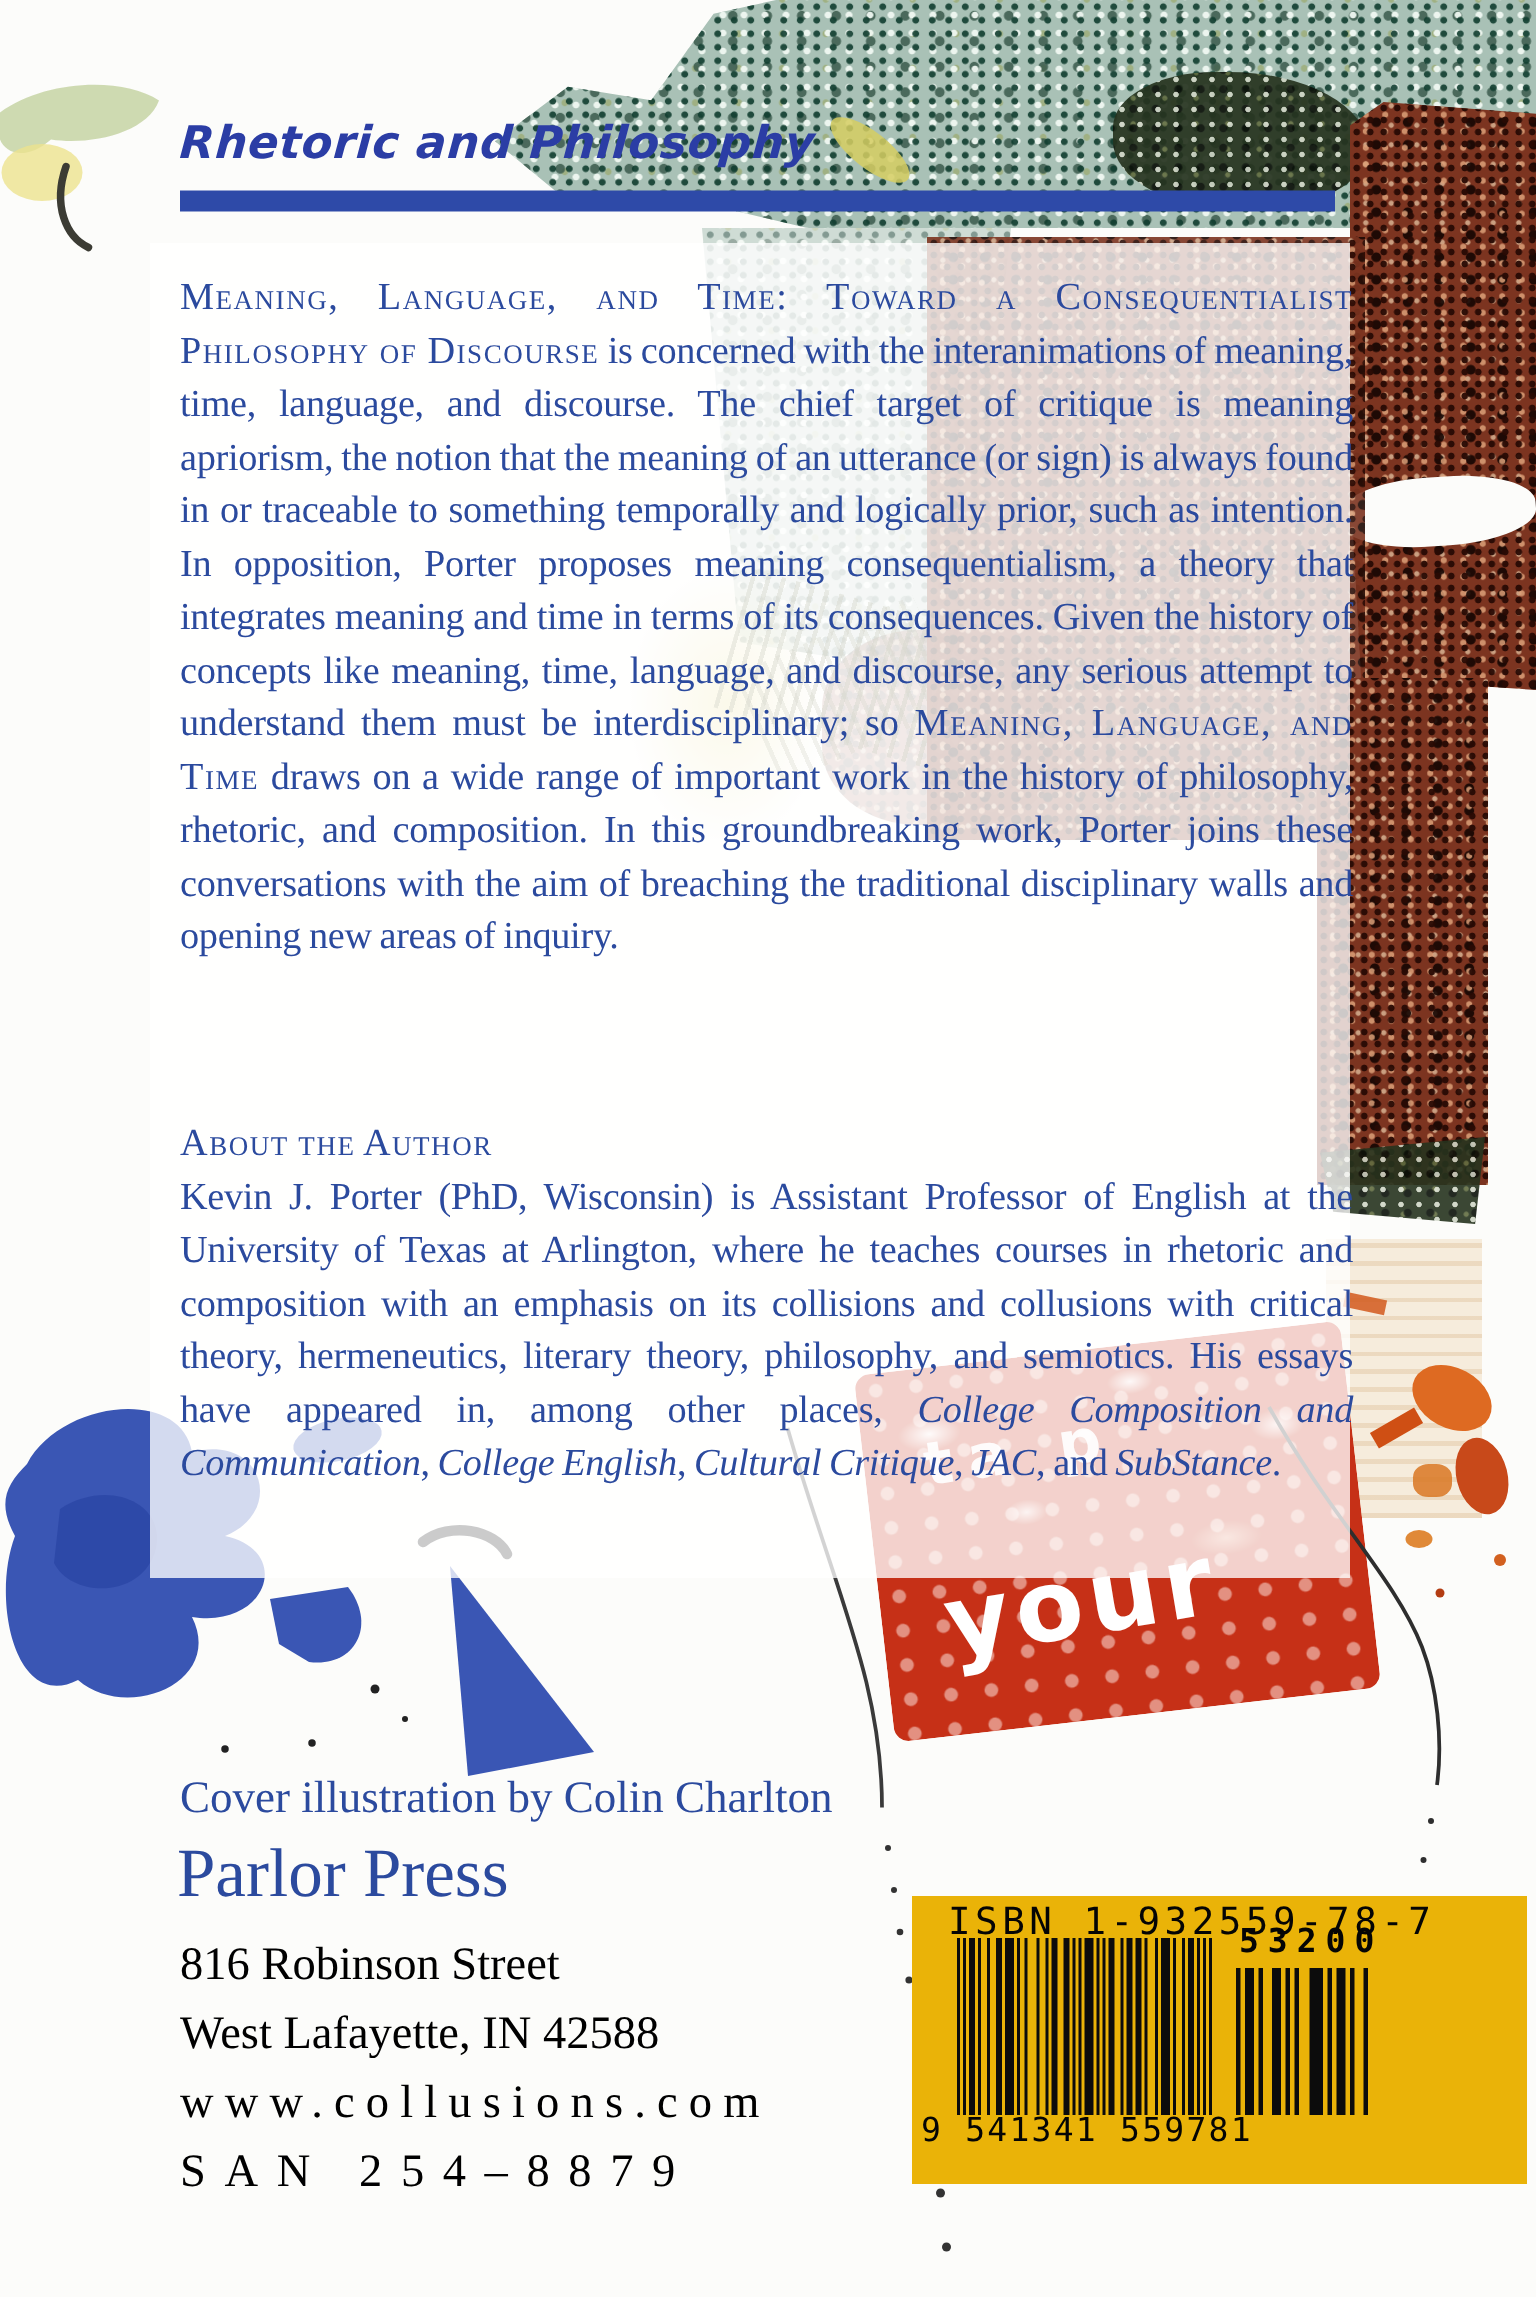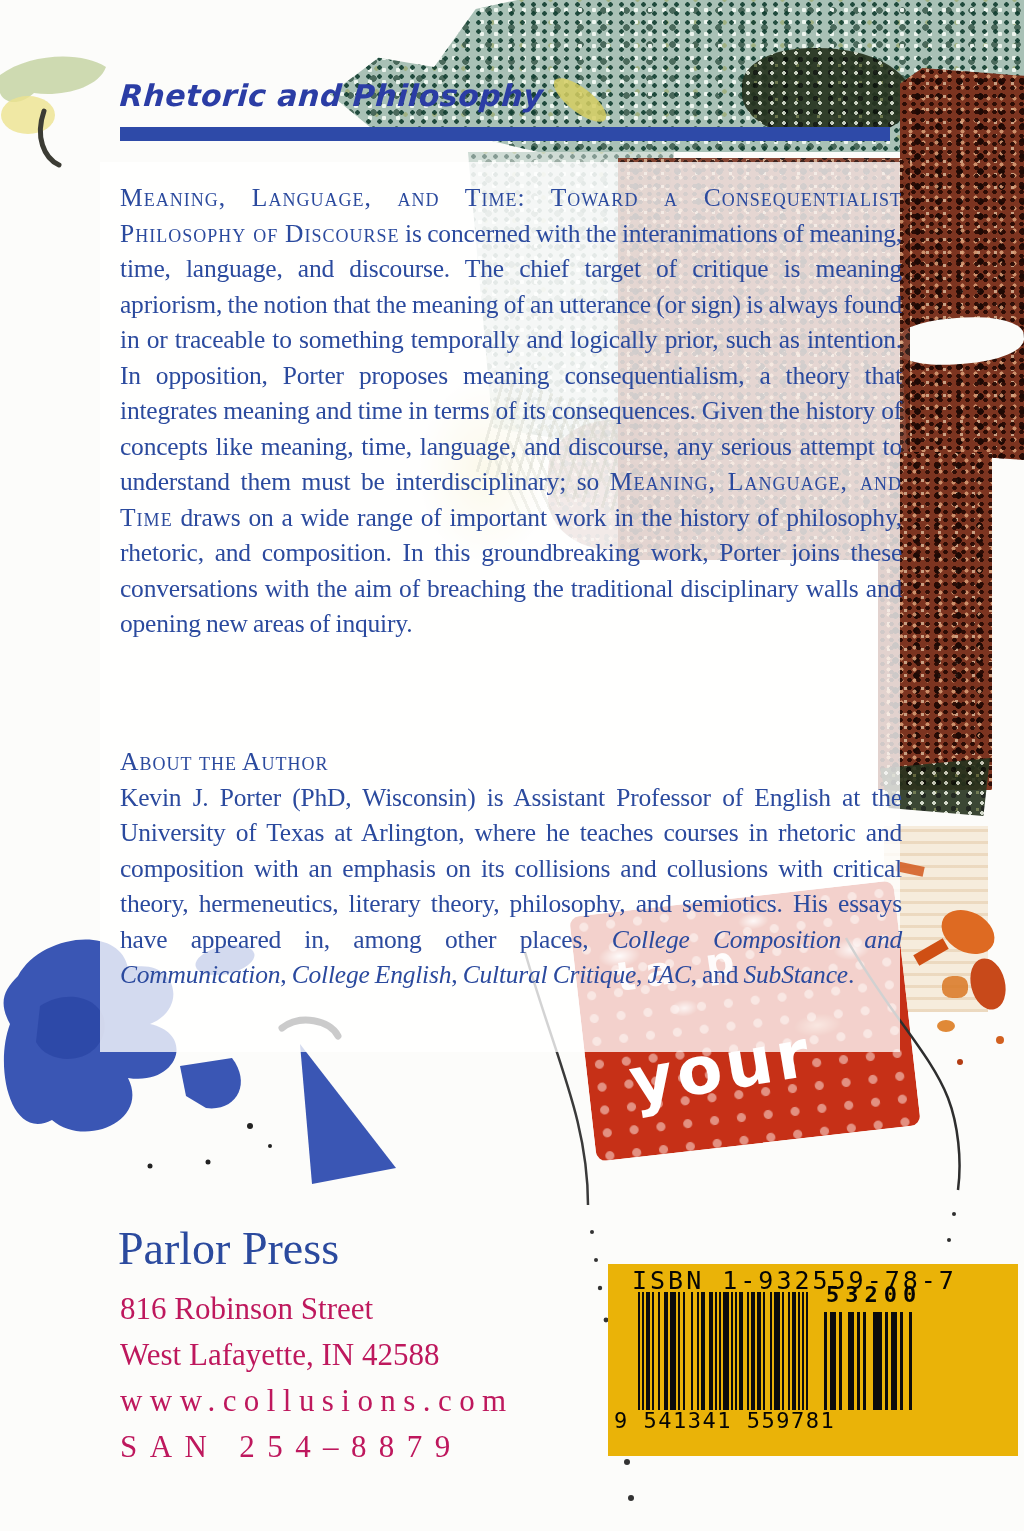--- a/index.html
+++ b/index.html
@@ -52,21 +52,21 @@
   .stamp-word{position:absolute;color:#fff;font-family:"DejaVu Sans",sans-serif;font-weight:800;}
   .tagline{font-family:"DejaVu Sans",sans-serif;font-style:italic;font-weight:700;
            font-size:30px;color:#2b3da5;transform:skewX(-4deg);letter-spacing:.5px;}
   .rule{background:#2e4aa8;}
   .bodytext{font-size:25.5px;line-height:35.5px;text-align:justify;letter-spacing:-.2px;
             word-spacing:-1px;color:#2b4a9e;}
   .sc{font-variant:small-caps;letter-spacing:.04em;}
   .it{font-style:italic;}
   .credit{font-size:30px;color:#2b4a9e;}
   .pubname{font-size:46px;color:#2b4a9e;}
-  .publine{font-size:31px;line-height:46px;color:#be185d;}
+  .publine{font-size:31px;line-height:46px;color:#000000;}
   .ls-web{letter-spacing:.24em;}
   .ls-san{letter-spacing:.40em;}
   
   .bcbox{background:#eab308;}
   .mono{font-family:"DejaVu Sans Mono",monospace;color:#050505;}
   .bars{position:absolute;overflow:hidden;}
   .overlay{background:rgba(255,255,255,.78);}
 </style>
 </head>
 <body>
@@ -173,20 +173,21 @@
 
     <div class="abs" style="left:120px;top:180px;width:782px;">
       
     </div>
 
     <div class="abs bodytext" style="left:120px;top:744px;width:782px;">
       <div class="sc">About the Author</div>
       <div><span>Kevin J. Porter (PhD, Wisconsin) is Assistant Professor of English at the University of Texas at Arlington, where he teaches courses in rhetoric and composition with an emphasis on its collisions and collusions with critical theory, hermeneutics, literary theory, philosophy, and semiotics. His essays have appeared in, among other places, </span><span class="it">College Composition and Communication</span><span>, </span><span class="it">College English</span><span>, </span><span class="it">Cultural Critique</span><span>, </span><span class="it">JAC</span><span>, and </span><span class="it">SubStance</span><span>.</span></div>
     </div>
 
+    <div class="abs credit" style="left:120px;top:1182px;">Cover illustration by Colin Charlton</div>
 
     <div class="abs pubname" style="left:118px;top:1222px;">Parlor Press</div>
 
     <div class="abs" style="left:120px;top:1286px;">
       <div class="publine">816 Robinson Street</div>
       <div class="publine">West Lafayette, IN 42588</div>
       <div class="publine ls-web">www.collusions.com</div>
       <div class="publine ls-san">SAN 254–8879</div>
     </div>
   </div>

